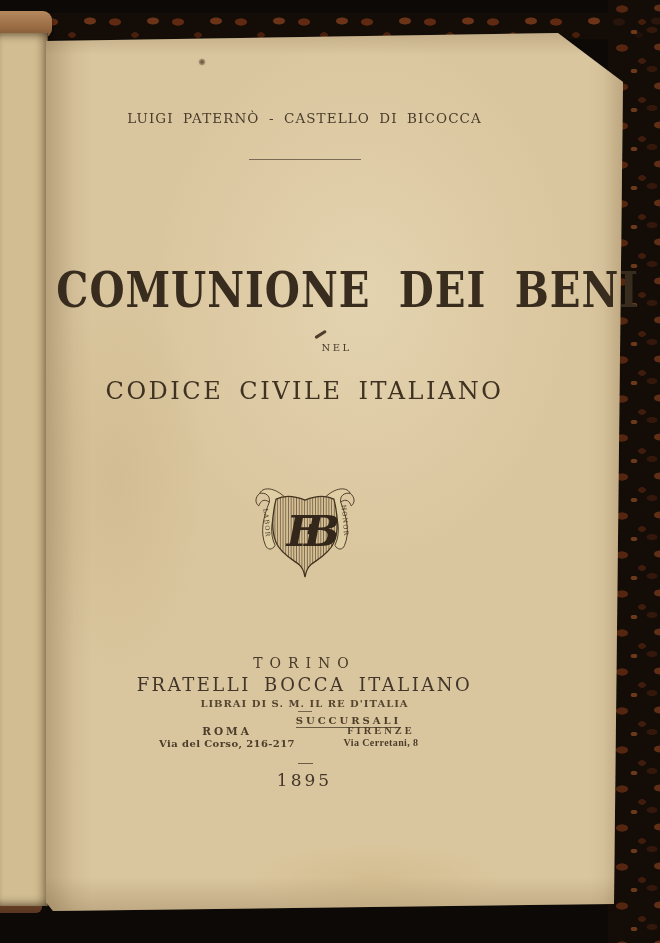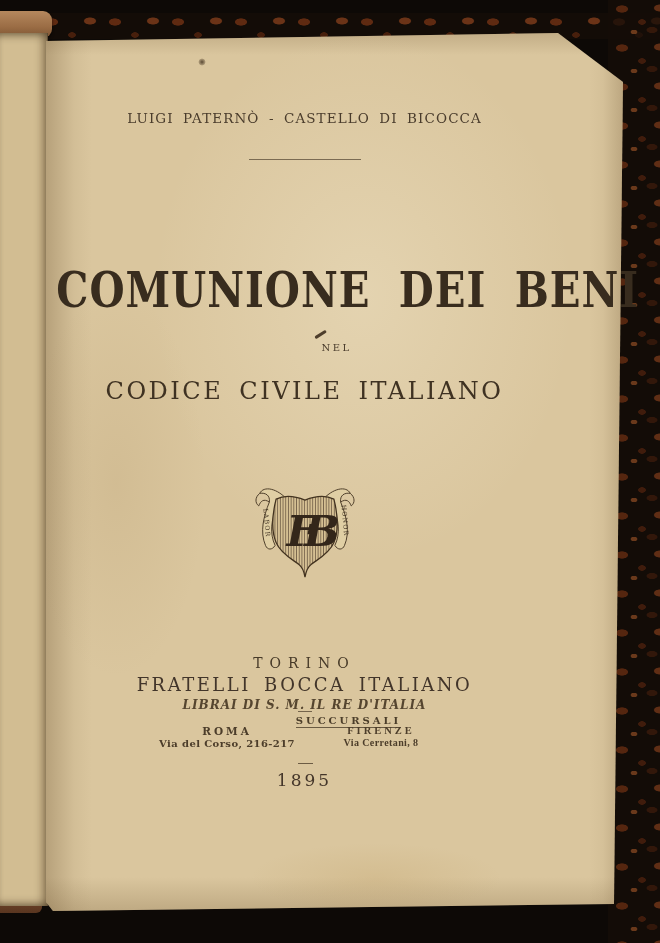--- a/index.html
+++ b/index.html
@@ -56,21 +56,21 @@
     color:#382c1e;transform:scaleY(1.15) scaleX(.96);transform-origin:50% 0;}
   .pen-mark{position:absolute;left:268px;top:300px;width:13px;height:2.6px;background:#4e3e2c;
     transform:rotate(-32deg);border-radius:2px;}
   .connector{top:309px;font-size:10px;letter-spacing:2.5px;color:#4a3c2c;padding-left:32px;}
   .subtitle{top:344px;font-size:24px;letter-spacing:2.5px;word-spacing:6px;color:#3f3222;}
 
   .emblem{position:absolute;left:50%;margin-left:-53px;top:443px;}
 
   .imprint-city{top:622px;font-size:14px;letter-spacing:7px;color:#473a28;}
   .publisher{top:641px;font-size:18px;letter-spacing:2.5px;word-spacing:5px;color:#42352a;}
-  .pubrole{top:665px;font-size:12px;font-weight:bold;letter-spacing:1px;color:#55452f;font-style:italic;}
+  .pubrole{top:665px;font-size:10px;font-weight:bold;letter-spacing:1px;color:#55452f;}
   .rule-tiny{position:absolute;left:50%;top:678px;width:14px;margin-left:-7px;
     border-top:1px solid rgba(90,75,55,.8);}
   .branches{top:682px;font-size:10px;color:#4c3e2a;margin-left:44px;}
   .branches span{display:inline-block;font-weight:bold;letter-spacing:3px;
     border-bottom:1px solid rgba(76,62,42,.8);padding-bottom:1px;}
   .branch{position:absolute;top:692px;text-align:center;color:#4c3d2a;}
   .branch-left{left:78px;width:206px;}
   .branch-right{left:270px;width:130px;font-family:Liberation Serif, serif;}
   .branch .bcity{font-size:10.5px;font-weight:bold;letter-spacing:3px;}
   .branch .baddr{font-size:10px;font-weight:bold;letter-spacing:.4px;margin-top:1px;}

